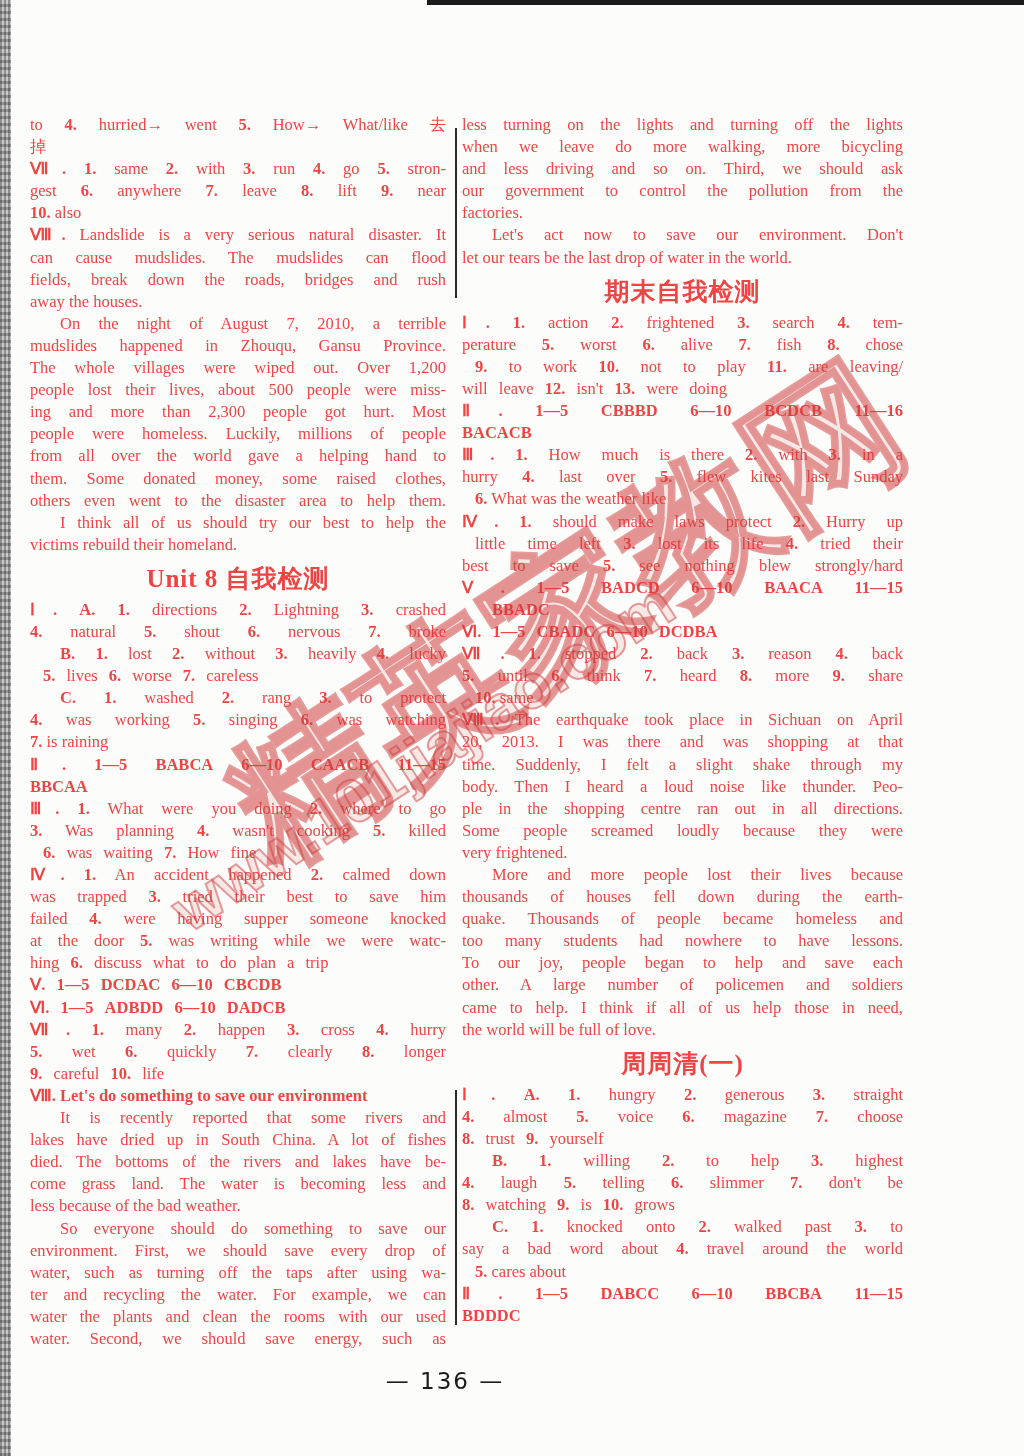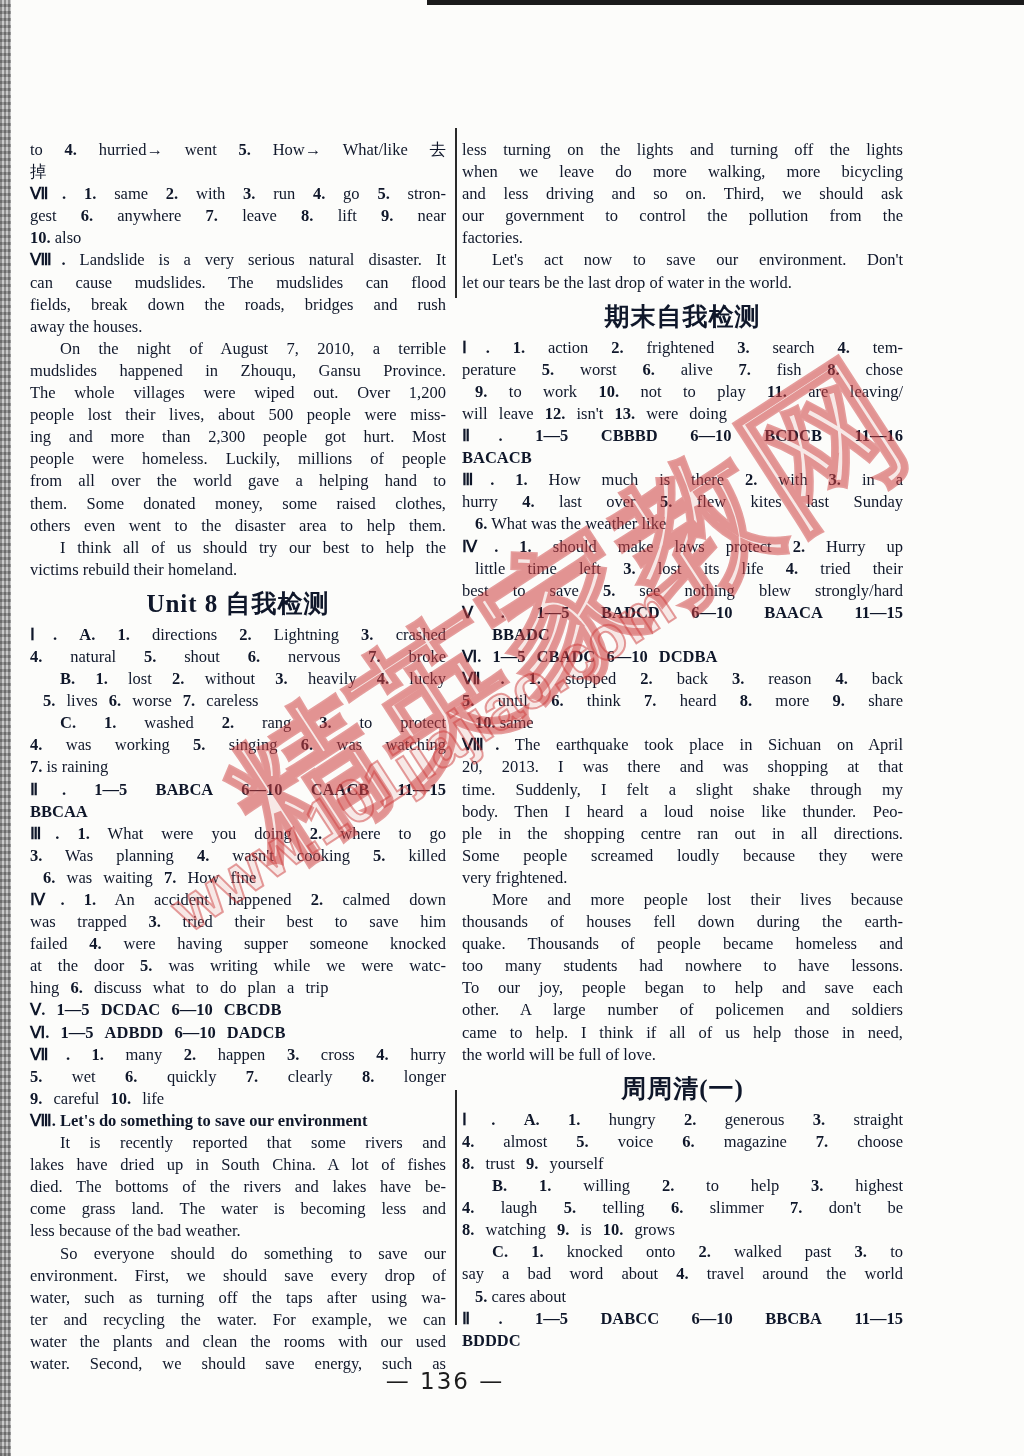--- a/index.html
+++ b/index.html
@@ -9,21 +9,21 @@
   
   .scan-edge{position:absolute;left:0;top:0;width:11px;height:1456px;
     background:repeating-linear-gradient(90deg,#8f8f8f 0 2px,#c9c9c9 2px 4px),
                repeating-linear-gradient(0deg,rgba(0,0,0,.25) 0 3px,rgba(255,255,255,.2) 3px 7px);
     background-blend-mode:multiply;}
   .top-band{position:absolute;left:427px;top:0;width:597px;height:5px;background:#1b1b1b;}
   .rule{position:absolute;left:455px;width:2px;background:#2a2a2a;}
   .rule-a{top:128px;height:170px;}
   .rule-b{top:1090px;height:235px;}
   
-  .col{position:absolute;top:139px;color:#0f172a;}
+  .col{position:absolute;top:114px;color:#ef4444;}
   .col-left{left:30px;width:416px;}
   .col-right{left:462px;width:441px;}
   .line{font-size:16.5px;line-height:22.1px;text-align:justify;text-justify:inter-word;}
   .line.j{text-align-last:justify;}
   .line.l{text-align-last:left;}
   .line.i1{padding-left:13px;}
   .line.i2{padding-left:30px;}
   .line.bold{font-weight:bold;}
   .line.wsp{word-spacing:7px;}
   .line b{font-weight:bold;}

